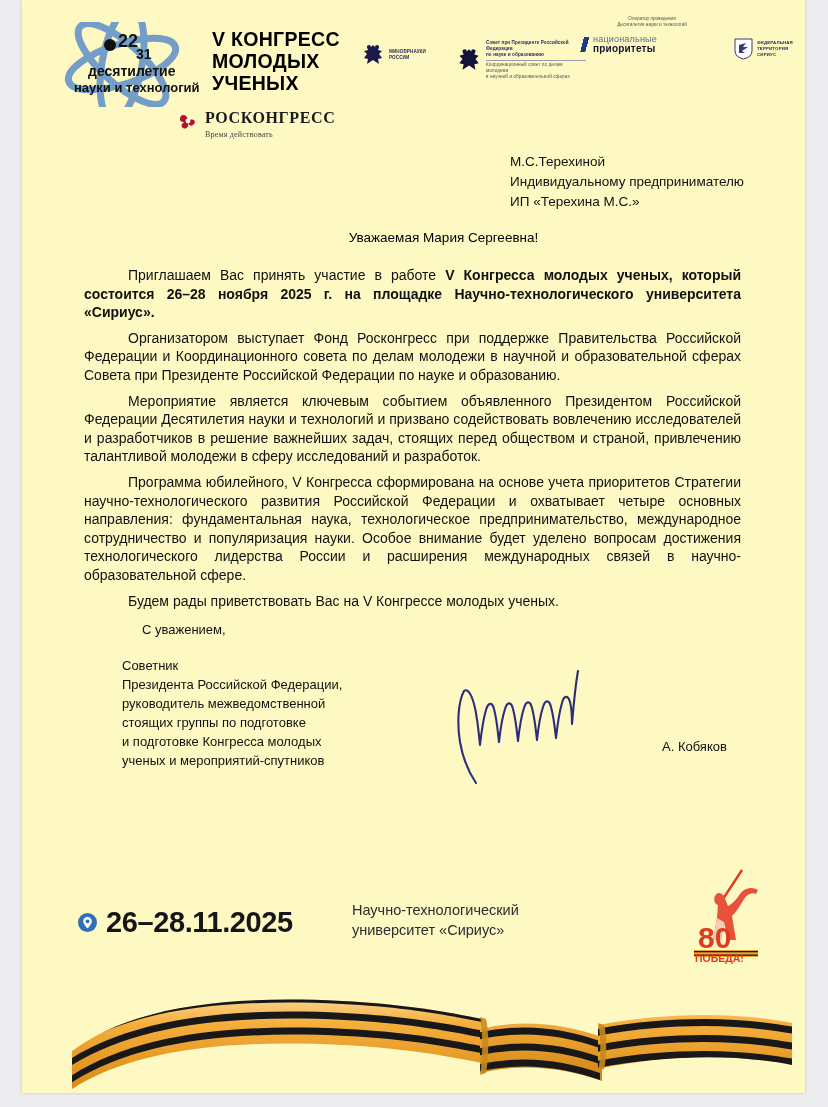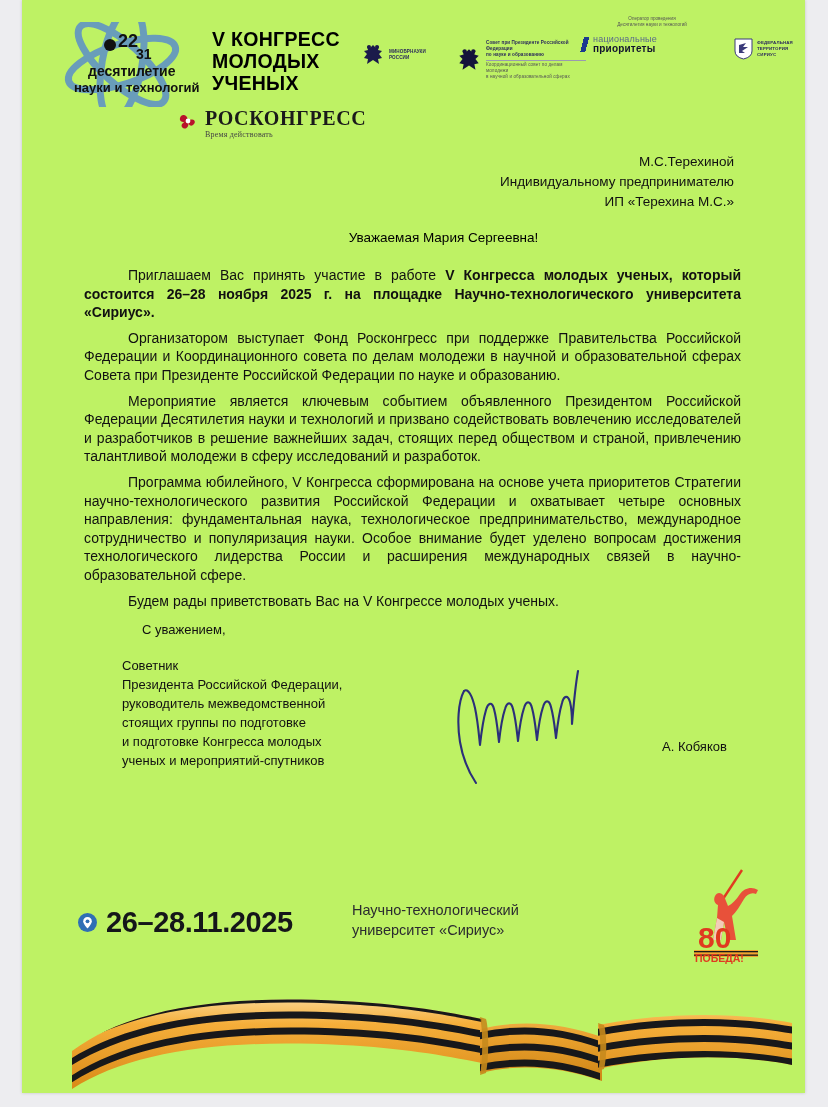--- a/index.html
+++ b/index.html
@@ -12,21 +12,21 @@
     background: #ededf0;
     font-family: "Liberation Sans", sans-serif;
     overflow: hidden;
   }
   .page {
     position: absolute;
     left: 22px;
     top: 0;
     width: 783px;
     height: 1093px;
-    background: #bef264;
+    background: #fef9c3;
     box-shadow: 0 0 3px rgba(0,0,0,0.18);
     overflow: hidden;
   }
   .page-inner {
     position: relative;
     width: 100%;
     height: 100%;
   }
 
   
@@ -61,21 +61,21 @@
     position: absolute;
     left: 155px;
     top: 108px;
     display: flex;
     align-items: flex-start;
   }
   .rk-mark { width: 22px; height: 22px; margin-right: 6px; margin-top: 2px; }
   .rk-txt { display: flex; flex-direction: column; }
   .rk-name {
     font-family: "Liberation Serif", serif;
-    font-size: 20px;
+    font-size: 16px;
     font-weight: bold;
     letter-spacing: 0.6px;
     color: #1a1a1a;
     line-height: 20px;
   }
   .rk-sub {
     font-family: "Liberation Serif", serif;
     font-size: 8px;
     color: #444;
     margin-top: 2px;
@@ -120,23 +120,23 @@
   .np-w1 { font-size: 9px; color: #5a6a8a; letter-spacing: 0.2px; }
   .np-w2 { font-size: 10px; color: #12142e; font-weight: bold; letter-spacing: 0.2px; }
 
   .ft-logo { position: absolute; left: 372px; top: 22px; display: flex; align-items: center; }
   .ft-shield { width: 19px; height: 22px; flex: none; margin-right: 4px; }
   .ft-txt { font-size: 4.4px; line-height: 6px; color: #2a2a5a; font-weight: bold; letter-spacing: 0.15px; }
 
   
   .addressee {
     position: absolute;
-    right: 71px;
+    right: 61px;
     top: 152px;
-    text-align: right;
+    text-align: left;
     font-size: 13.5px;
     line-height: 20px;
     color: #111;
   }
   .salutation {
     position: absolute;
     left: 0;
     top: 230px;
     width: 783px;
     text-align: center;

